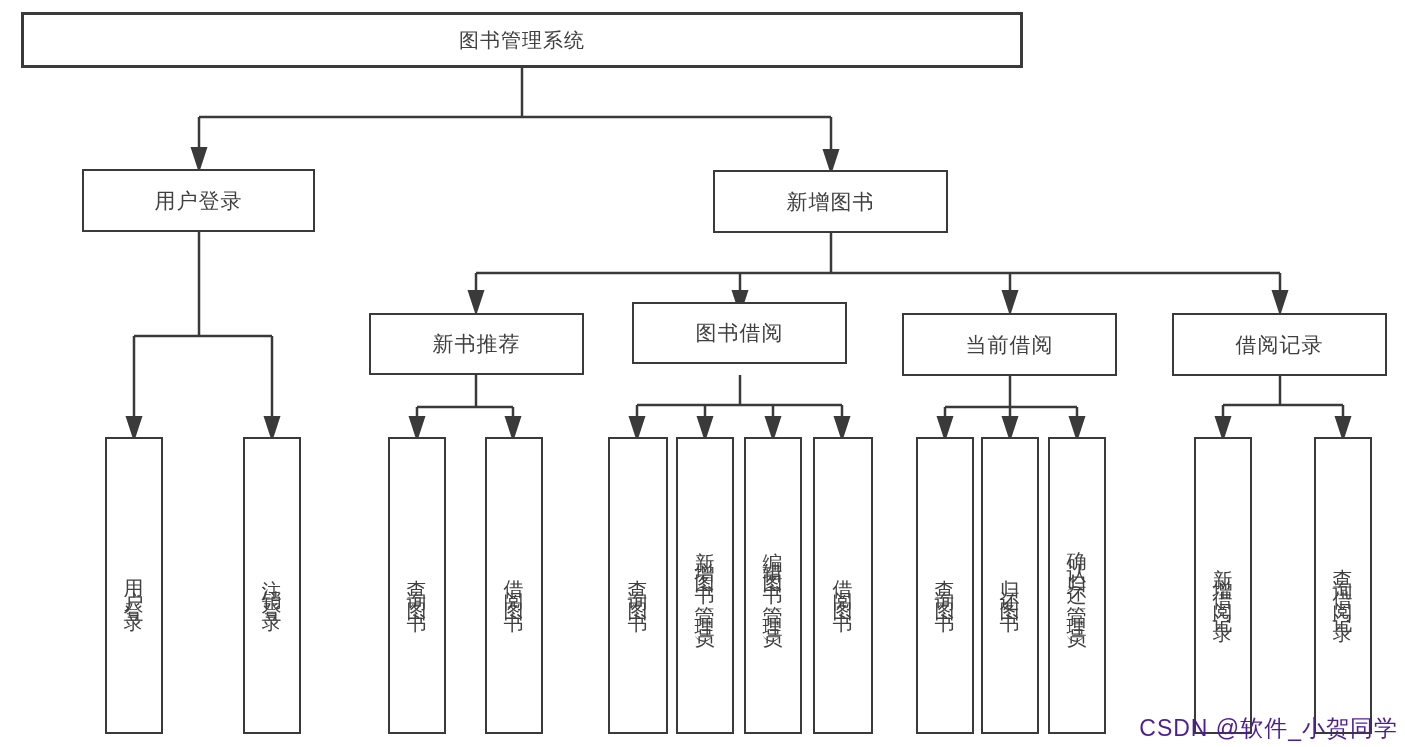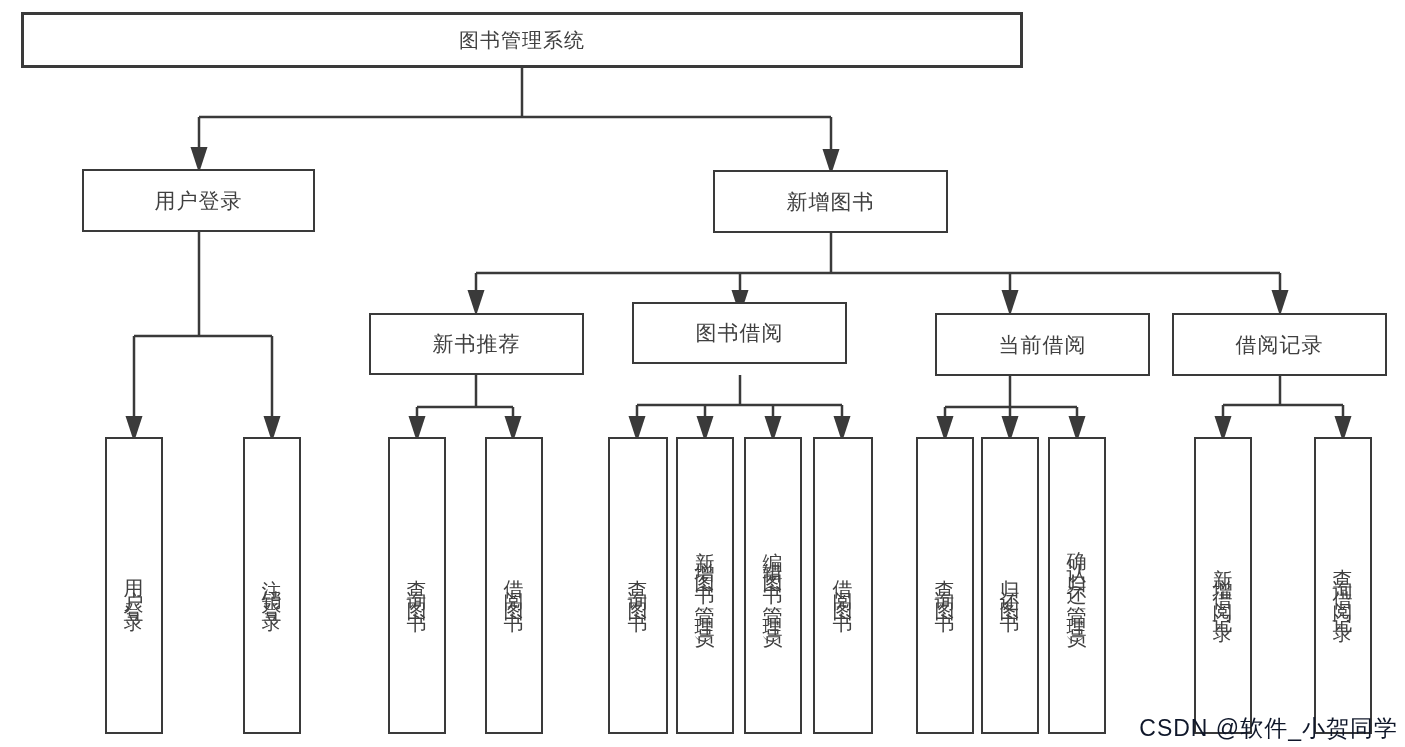--- a/index.html
+++ b/index.html
@@ -26,21 +26,21 @@
     writing-mode:vertical-rl;
     text-orientation:mixed;
     font-size:20px;
     letter-spacing:11px;
     line-height:1;
   }
   .watermark{
     position:absolute;
     right:7px;bottom:3px;
     font-size:23px;
-    color:#0f172a;
+    color:#4c1d95;
     letter-spacing:1px;
     white-space:nowrap;
     z-index:5;
   }
 </style>
 </head>
 <body>
 
 <div class="canvas">
 
@@ -123,21 +123,21 @@
   <div class="node branch" style="left:713px;top:170px;width:235px;height:63px;">
     <span>新增图书</span>
   </div>
 
   <div class="node branch" style="left:369px;top:313px;width:215px;height:62px;">
     <span>新书推荐</span>
   </div>
   <div class="node branch" style="left:632px;top:302px;width:215px;height:62px;">
     <span>图书借阅</span>
   </div>
-  <div class="node branch" style="left:902px;top:313px;width:215px;height:63px;margin-left:33px;">
+  <div class="node branch" style="left:902px;top:313px;width:215px;height:63px;">
     <span>当前借阅</span>
   </div>
   <div class="node branch" style="left:1172px;top:313px;width:215px;height:63px;">
     <span>借阅记录</span>
   </div>
 
   <div class="node leaf" style="left:105px;top:437px;width:58px;height:297px;">
     <span>用户登录</span>
   </div>
   <div class="node leaf" style="left:243px;top:437px;width:58px;height:297px;">

